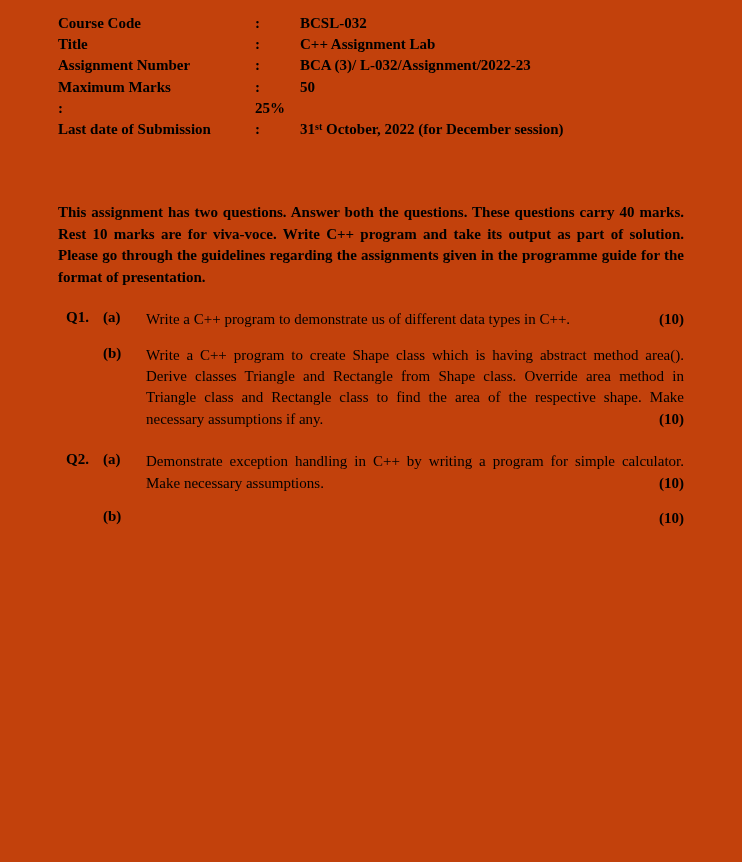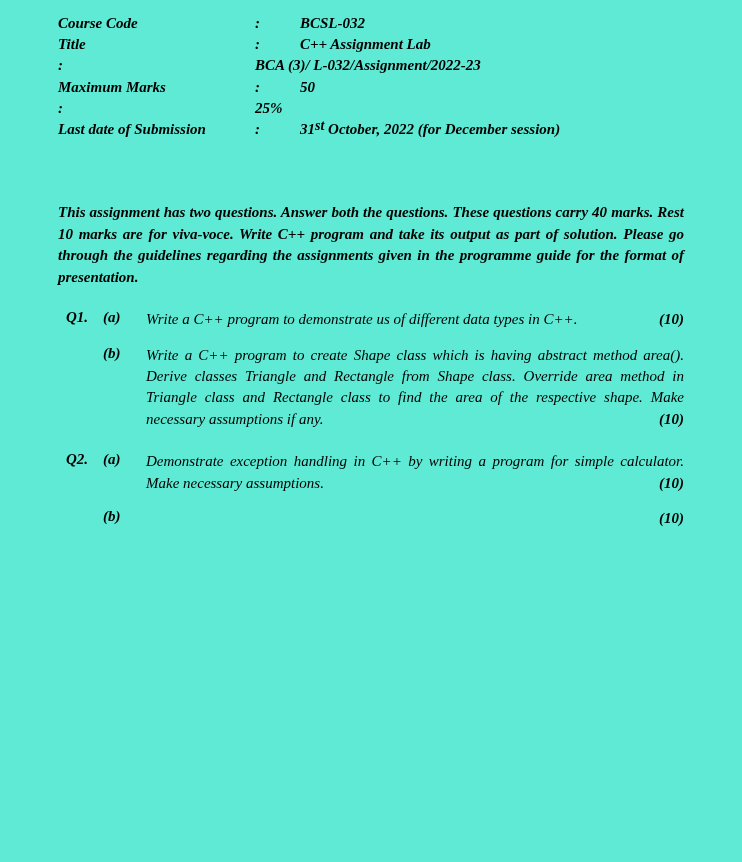--- a/index.html
+++ b/index.html
@@ -4,43 +4,42 @@
 <style>
   html, body {
     margin: 0;
     padding: 0;
     background: #ffffff;
   }
   .page {
     position: relative;
     width: 742px;
     height: 862px;
-    background: #5eead4;
+    background: #c2410c;
     color: #000000;
     font-family: "Liberation Serif", "DejaVu Serif", serif;
     font-size: 15px;
     overflow: hidden;
     box-sizing: border-box;
     padding: 13px 58px 0 58px;
-    font-style: italic;
   }
   
   .hdr-table {
     font-weight: bold;
     line-height: 21.2px;
   }
   .hdr-row {
     display: grid;
     grid-template-columns: 197px 45px 1fr;
   }
   .hdr-label { white-space: nowrap; }
   .hdr-colon { text-align: left; }
   .hdr-value { white-space: nowrap; }
   .hdr-value sup {
-    font-size: 14px;
+    font-size: 10px;
     line-height: 0;
     vertical-align: 4px;
   }
   
   .instructions {
     margin-top: 62px;
     font-weight: bold;
     text-align: justify;
     line-height: 21.5px;
   }
@@ -82,20 +81,21 @@
       <span class="hdr-value">BCSL-032</span>
     </div>
 
     <div class="hdr-row">
       <span class="hdr-label">Title</span>
       <span class="hdr-colon">:</span>
       <span class="hdr-value">C++ Assignment Lab</span>
     </div>
 
     <div class="hdr-row">
+      <span class="hdr-label">Assignment Number</span>
       <span class="hdr-colon">:</span>
       <span class="hdr-value">BCA (3)/ L-032/Assignment/2022-23</span>
     </div>
 
     <div class="hdr-row">
       <span class="hdr-label">Maximum Marks</span>
       <span class="hdr-colon">:</span>
       <span class="hdr-value">50</span>
     </div>
 

